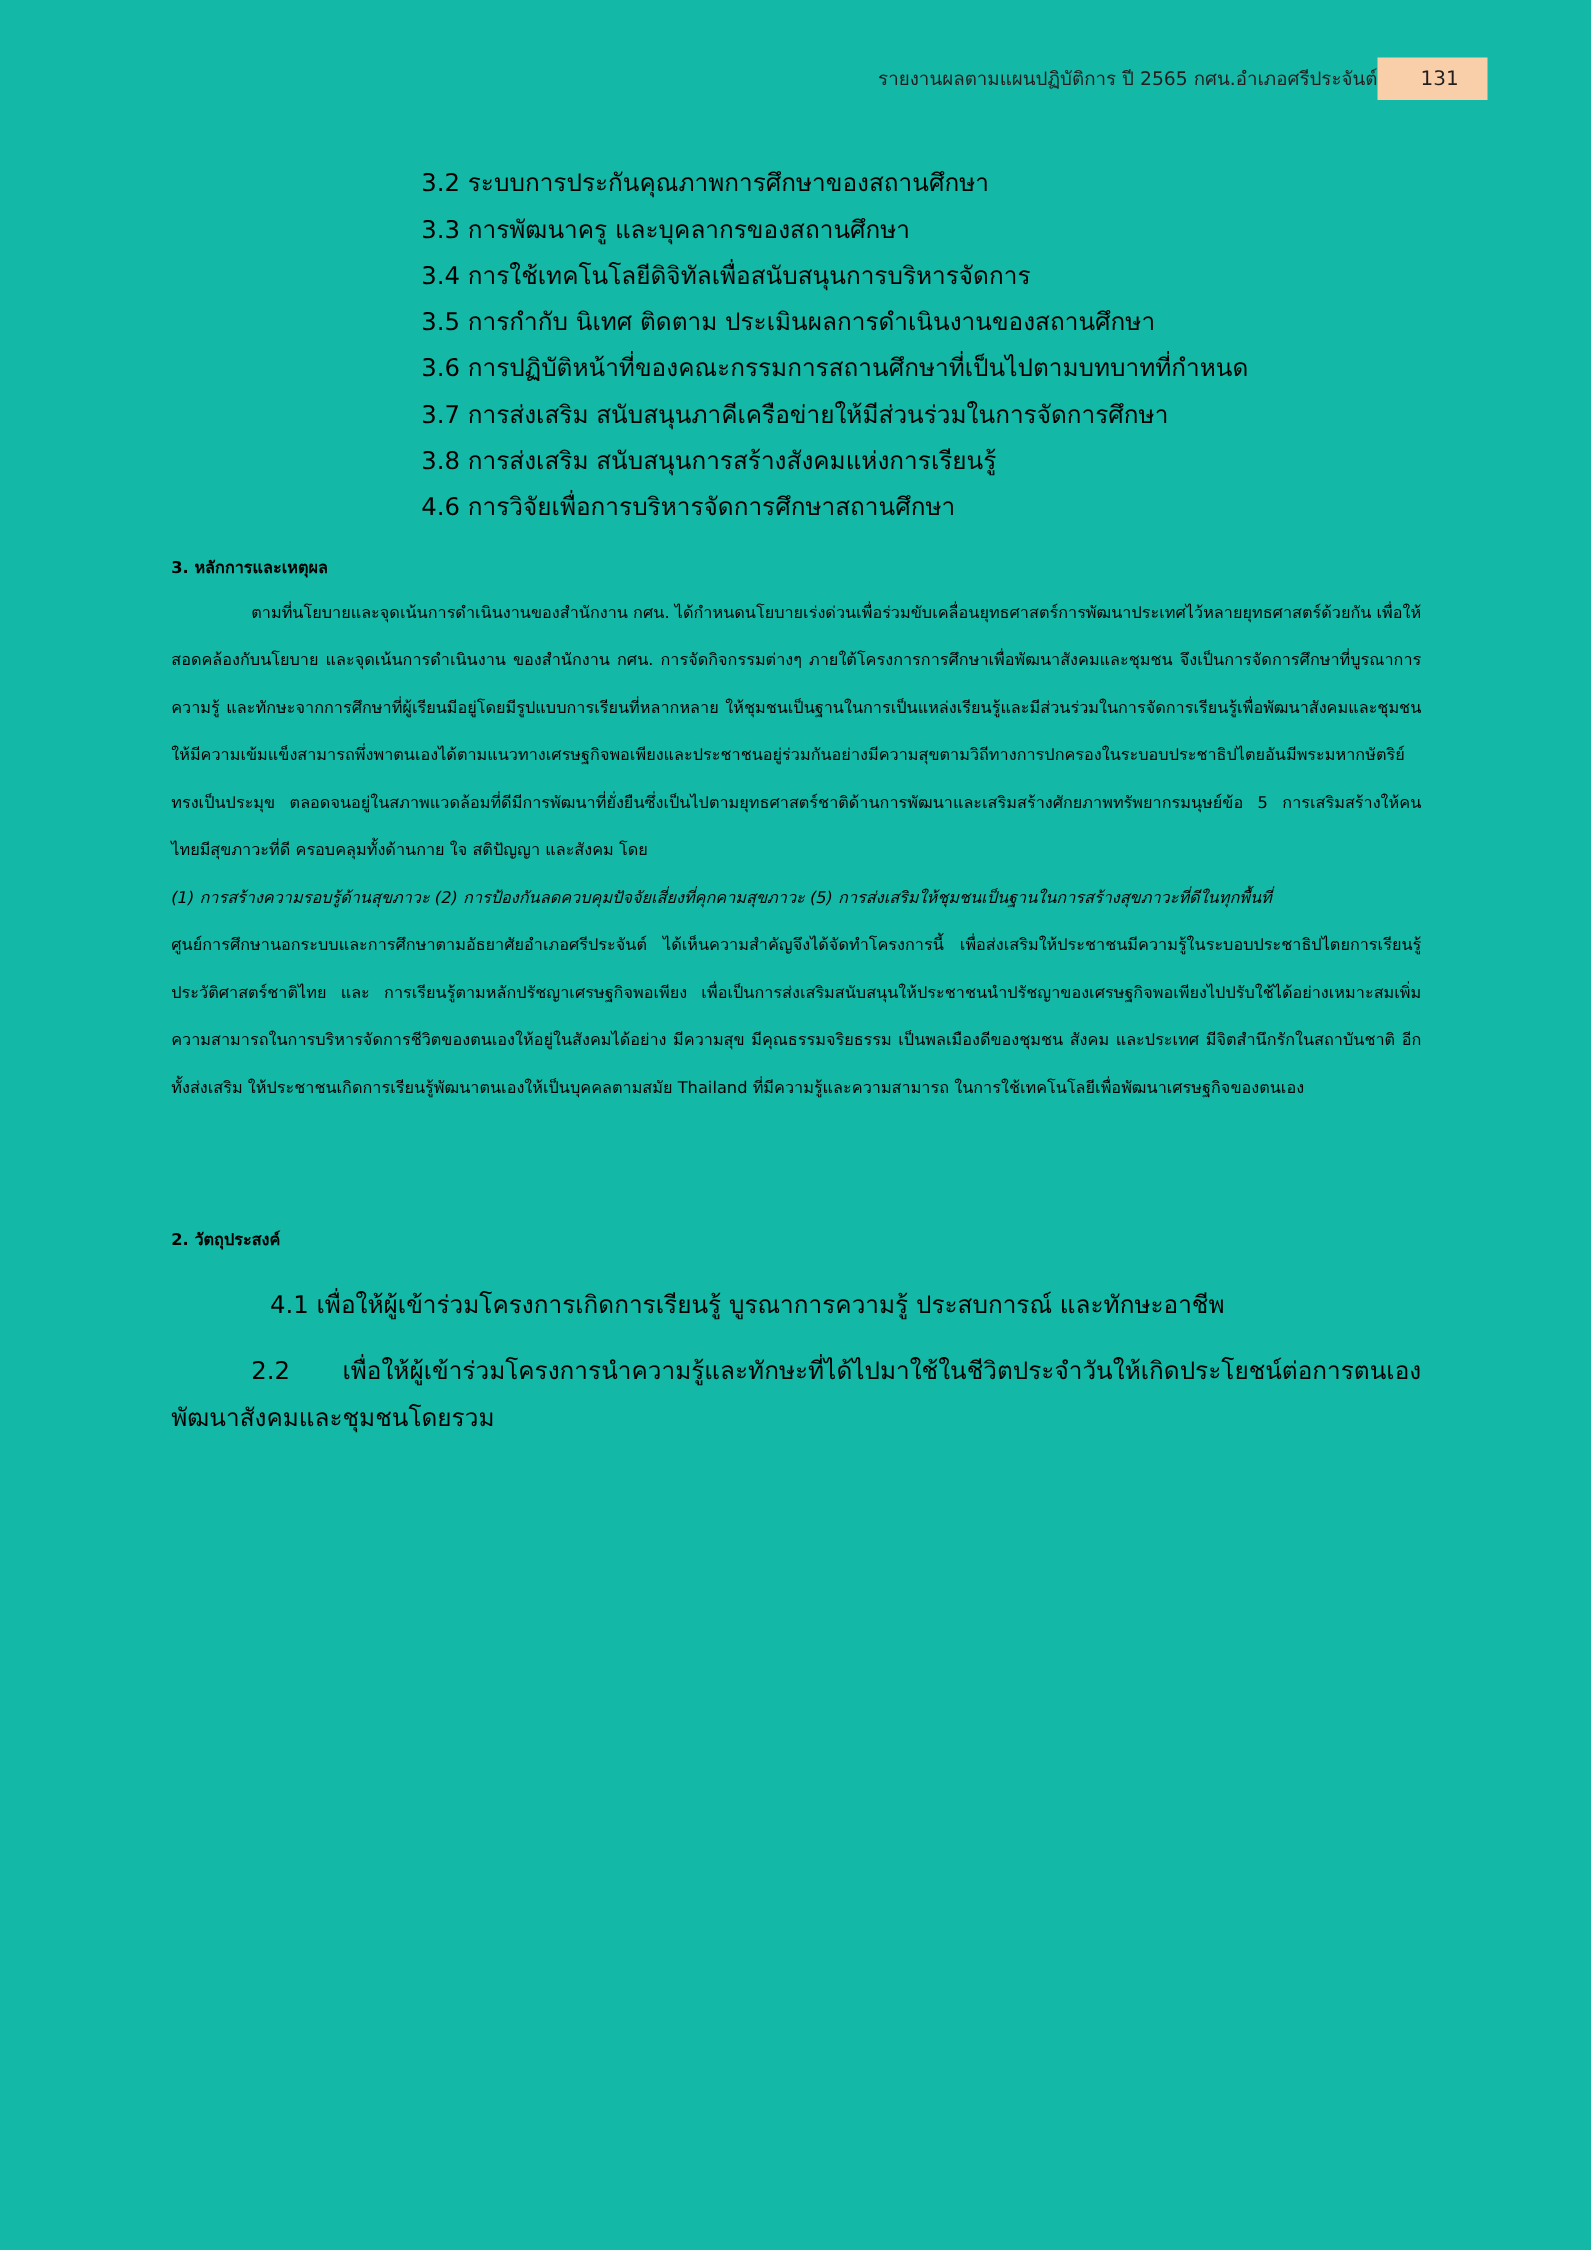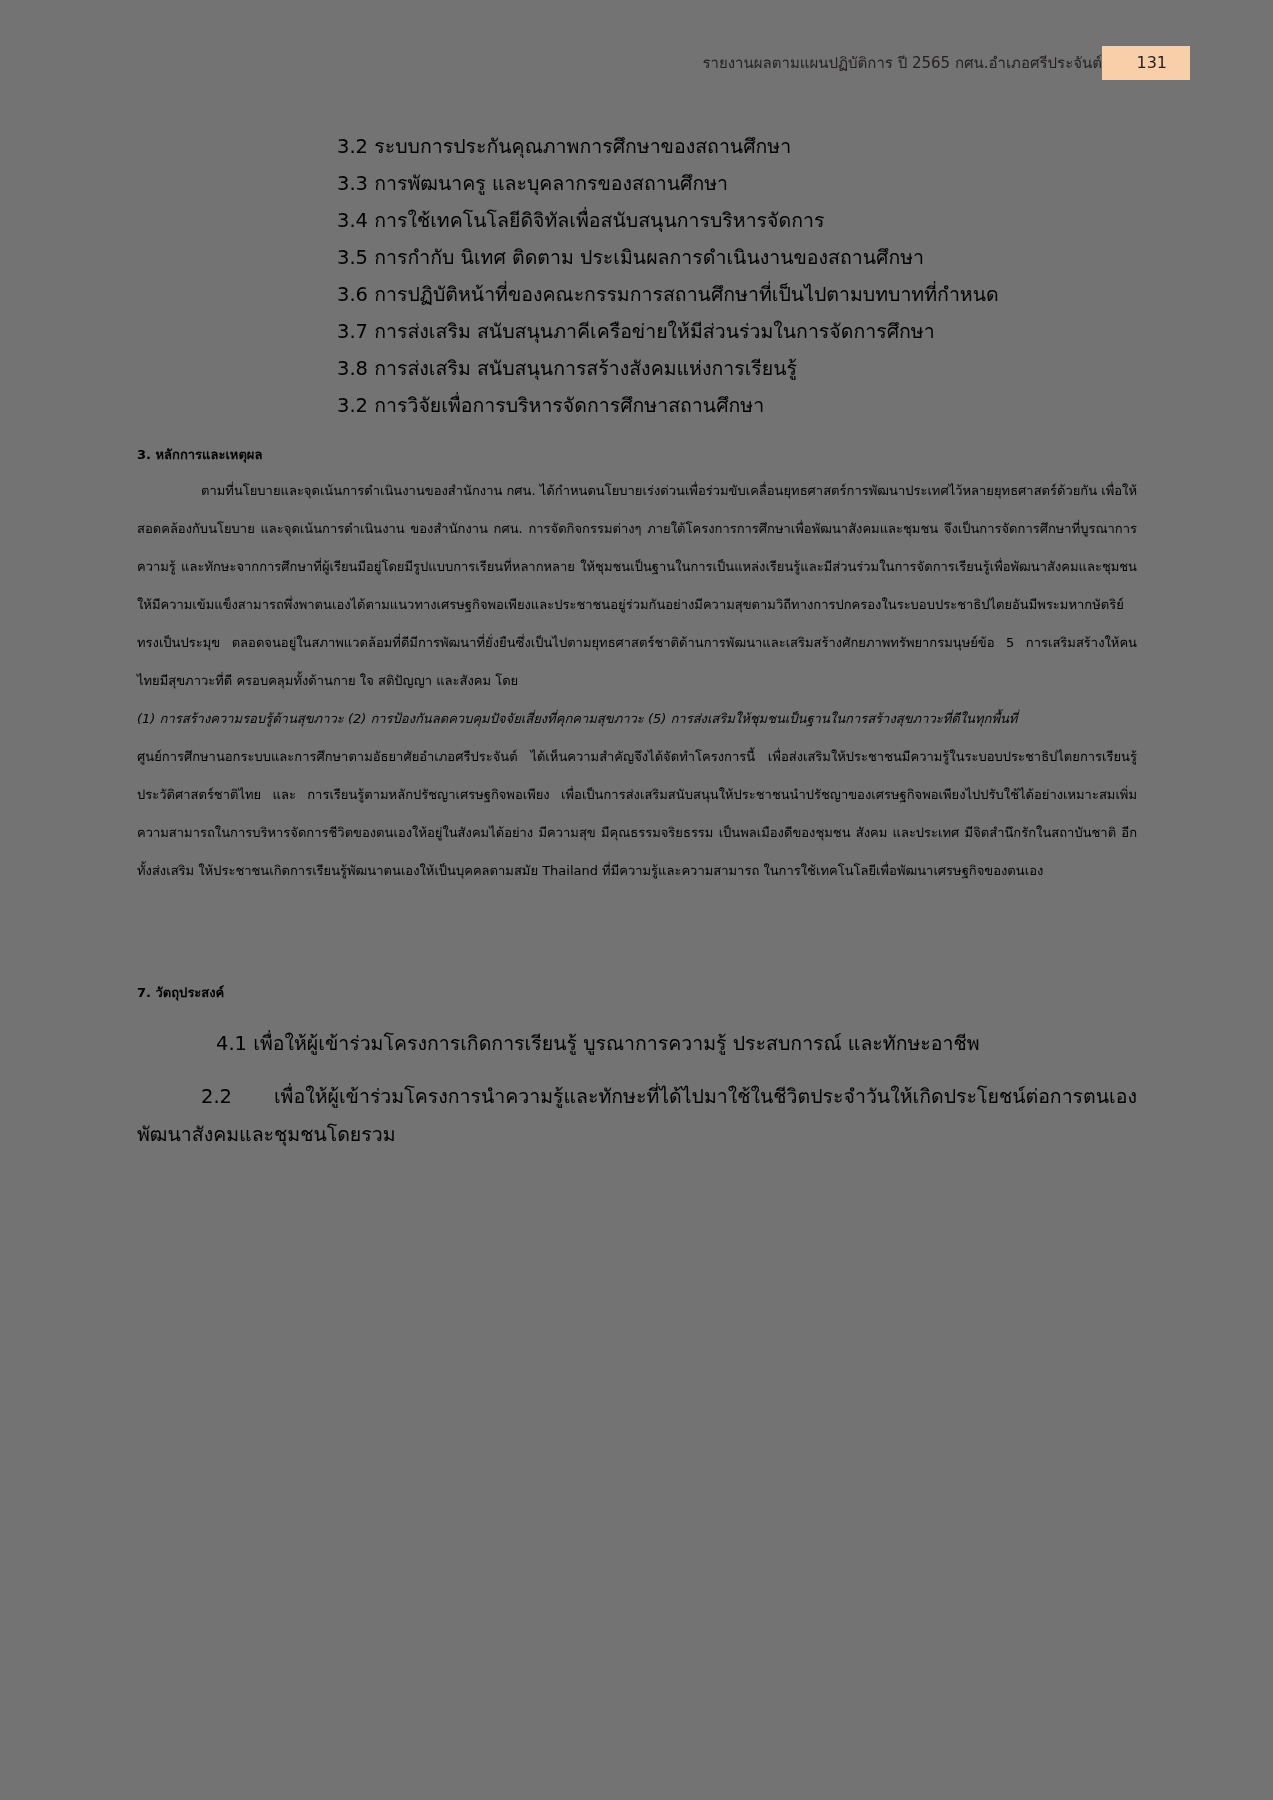--- a/index.html
+++ b/index.html
@@ -4,21 +4,21 @@
 <style>
   html, body {
     margin: 0;
     padding: 0;
     background: #ffffff;
   }
   .page {
     position: relative;
     width: 1273px;
     height: 1800px;
-    background: #737373;
+    background: #14b8a6;
     font-family: "DejaVu Sans", "Liberation Sans", sans-serif;
     color: #000000;
     box-sizing: border-box;
     overflow: hidden;
   }
 
   
   .header {
     position: absolute;
     top: 46px;
@@ -125,33 +125,33 @@
   <div class="body">
 
     <ul class="sub-list">
       <li>3.2 ระบบการประกันคุณภาพการศึกษาของสถานศึกษา</li>
       <li>3.3 การพัฒนาครู และบุคลากรของสถานศึกษา</li>
       <li>3.4 การใช้เทคโนโลยีดิจิทัลเพื่อสนับสนุนการบริหารจัดการ</li>
       <li>3.5 การกำกับ นิเทศ ติดตาม ประเมินผลการดำเนินงานของสถานศึกษา</li>
       <li>3.6 การปฏิบัติหน้าที่ของคณะกรรมการสถานศึกษาที่เป็นไปตามบทบาทที่กำหนด</li>
       <li>3.7 การส่งเสริม สนับสนุนภาคีเครือข่ายให้มีส่วนร่วมในการจัดการศึกษา</li>
       <li>3.8 การส่งเสริม สนับสนุนการสร้างสังคมแห่งการเรียนรู้</li>
-      <li>3.2 การวิจัยเพื่อการบริหารจัดการศึกษาสถานศึกษา</li>
+      <li>4.6 การวิจัยเพื่อการบริหารจัดการศึกษาสถานศึกษา</li>
     </ul>
 
     <div class="section-head">3. หลักการและเหตุผล</div>
 
     <p class="para indent">ตามที่นโยบายและจุดเน้นการดำเนินงานของสำนักงาน กศน. ได้กำหนดนโยบายเร่งด่วนเพื่อร่วมขับเคลื่อนยุทธศาสตร์การพัฒนาประเทศไว้หลายยุทธศาสตร์ด้วยกัน เพื่อให้สอดคล้องกับนโยบาย และจุดเน้นการดำเนินงาน ของสำนักงาน กศน. การจัดกิจกรรมต่างๆ ภายใต้โครงการการศึกษาเพื่อพัฒนาสังคมและชุมชน จึงเป็นการจัดการศึกษาที่บูรณาการความรู้ และทักษะจากการศึกษาที่ผู้เรียนมีอยู่โดยมีรูปแบบการเรียนที่หลากหลาย ให้ชุมชนเป็นฐานในการเป็นแหล่งเรียนรู้และมีส่วนร่วมในการจัดการเรียนรู้เพื่อพัฒนาสังคมและชุมชนให้มีความเข้มแข็งสามารถพึ่งพาตนเองได้ตามแนวทางเศรษฐกิจพอเพียงและประชาชนอยู่ร่วมกันอย่างมีความสุขตามวิถีทางการปกครองในระบอบประชาธิปไตยอันมีพระมหากษัตริย์ทรงเป็นประมุข ตลอดจนอยู่ในสภาพแวดล้อมที่ดีมีการพัฒนาที่ยั่งยืนซึ่งเป็นไปตามยุทธศาสตร์ชาติด้านการพัฒนาและเสริมสร้างศักยภาพทรัพยากรมนุษย์ข้อ 5 การเสริมสร้างให้คนไทยมีสุขภาวะที่ดี ครอบคลุมทั้งด้านกาย ใจ สติปัญญา และสังคม โดย</p>
 
     <p class="para tight">(1) การสร้างความรอบรู้ด้านสุขภาวะ (2) การป้องกันลดควบคุมปัจจัยเสี่ยงที่คุกคามสุขภาวะ (5) การส่งเสริมให้ชุมชนเป็นฐานในการสร้างสุขภาวะที่ดีในทุกพื้นที่</p>
 
     <p class="para">ศูนย์การศึกษานอกระบบและการศึกษาตามอัธยาศัยอำเภอศรีประจันต์ ได้เห็นความสำคัญจึงได้จัดทำโครงการนี้ เพื่อส่งเสริมให้ประชาชนมีความรู้ในระบอบประชาธิปไตยการเรียนรู้ประวัติศาสตร์ชาติไทย และ      การเรียนรู้ตามหลักปรัชญาเศรษฐกิจพอเพียง เพื่อเป็นการส่งเสริมสนับสนุนให้ประชาชนนำปรัชญาของเศรษฐกิจพอเพียงไปปรับใช้ได้อย่างเหมาะสมเพิ่มความสามารถในการบริหารจัดการชีวิตของตนเองให้อยู่ในสังคมได้อย่าง  มีความสุข มีคุณธรรมจริยธรรม เป็นพลเมืองดีของชุมชน สังคม และประเทศ มีจิตสำนึกรักในสถาบันชาติ อีกทั้งส่งเสริม ให้ประชาชนเกิดการเรียนรู้พัฒนาตนเองให้เป็นบุคคลตามสมัย Thailand  ที่มีความรู้และความสามารถ ในการใช้เทคโนโลยีเพื่อพัฒนาเศรษฐกิจของตนเอง</p>
 
     <div class="spacer-lg"></div>
 
-    <div class="section-head">7. วัตถุประสงค์</div>
+    <div class="section-head">2. วัตถุประสงค์</div>
 
     <p class="obj-line ind">4.1 เพื่อให้ผู้เข้าร่วมโครงการเกิดการเรียนรู้ บูรณาการความรู้ ประสบการณ์ และทักษะอาชีพ</p>
     <p class="obj-wrap" style="text-indent:64px;">2.2 เพื่อให้ผู้เข้าร่วมโครงการนำความรู้และทักษะที่ได้ไปมาใช้ในชีวิตประจำวันให้เกิดประโยชน์ต่อการตนเอง พัฒนาสังคมและชุมชนโดยรวม</p>
 
   </div>
 
 </div>
 
 </body></html>

